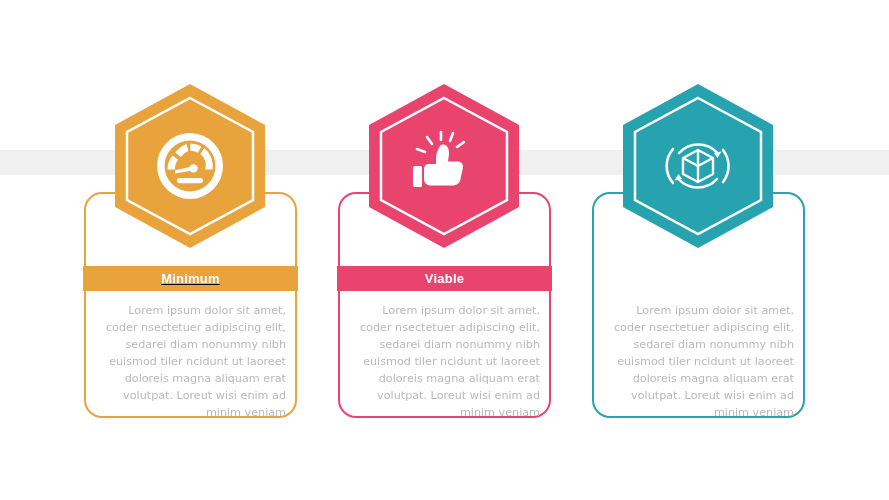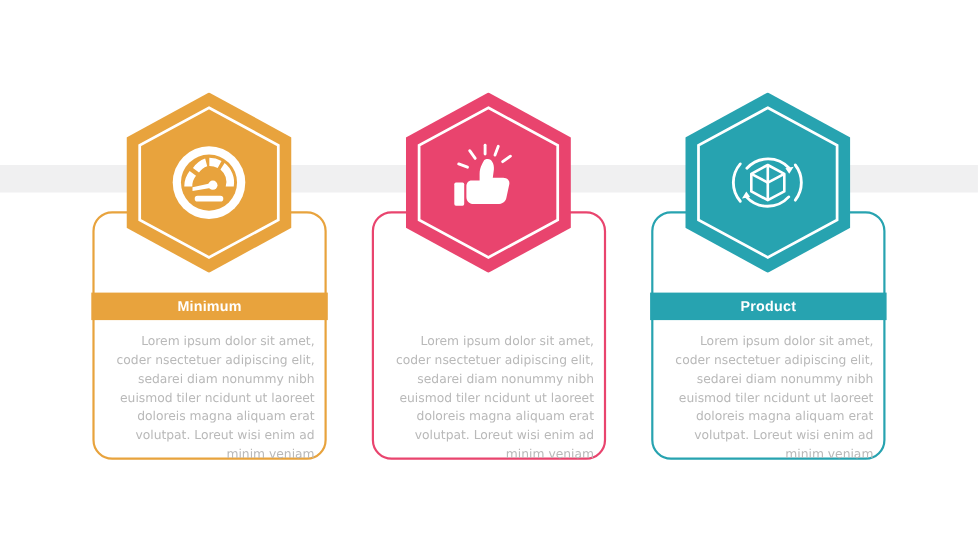--- a/index.html
+++ b/index.html
@@ -57,21 +57,21 @@
   
   .title-band {
     position: absolute;
     top: 266px;
     width: 215px;
     height: 25px;
     display: flex;
     align-items: center;
     justify-content: center;
   }
-  .title-band.c0 { left: 83px;  background: #E8A33D; }
+  .title-band.c0 { left: 83px;  background: #E8A33D; text-decoration: underline; }
   .title-band.c1 { left: 337px; background: #E9446E; }
   .title-band.c2 { left: 591px; background: #27A3B0; }
 
   .title-text {
     color: #ffffff;
     font-size: 13px;
     font-weight: bold;
     letter-spacing: 0.2px;
     line-height: 1;
   }
@@ -167,20 +167,23 @@
                    C 19.6 -6 17 -8.5 13.5 -8.5
                    L 4 -8.5
                    L 5 -16
                    C 5.5 -21 3 -25.5 -0.5 -25.5
                    C -2.2 -25.5 -4 -25 -4 -24 Z"></path>
           <rect x="-31" y="-4" width="9" height="21" rx="1.5"></rect>
         </g>
       </svg>
     </div>
 
+    <div class="title-band c1">
+      <span class="title-text">Viable</span>
+    </div>
 
     <div class="body-text c1">Lorem ipsum dolor sit amet, coder nsectetuer adipiscing elit, sedarei diam nonummy nibh euismod tiler ncidunt ut laoreet doloreis magna aliquam erat volutpat. Loreut wisi enim ad minim veniam</div>
 
     <div class="card c2"></div>
 
     <div class="hex c2">
       <svg viewBox="0 0 150 164" xmlns="http://www.w3.org/2000/svg">
         <polygon points="75,0 150,41 150,123 75,164 0,123 0,41" fill="#27A3B0"></polygon>
         <polygon points="75,14 138,48 138,116 75,150 12,116 12,48" fill="none" stroke="#ffffff" stroke-width="2.5"></polygon>
         <g transform="translate(75,82)">
@@ -195,20 +198,17 @@
           <g stroke="#ffffff" stroke-width="2.4" fill="none" stroke-linejoin="round">
             <path d="M 0 -16 L 15 -8 L 15 8 L 0 16 L -15 8 L -15 -8 Z"></path>
             <path d="M 0 -16 L 0 0 L 15 -8"></path>
             <path d="M 0 0 L -15 -8"></path>
             <path d="M 0 0 L 0 16"></path>
           </g>
         </g>
       </svg>
     </div>
 
-    <div class="title-band c2">
-      <span class="title-text">Product</span>
-    </div>
 
     <div class="body-text c2">Lorem ipsum dolor sit amet, coder nsectetuer adipiscing elit, sedarei diam nonummy nibh euismod tiler ncidunt ut laoreet doloreis magna aliquam erat volutpat. Loreut wisi enim ad minim veniam</div>
 
   </div>
 </div>
 
 </body></html>

